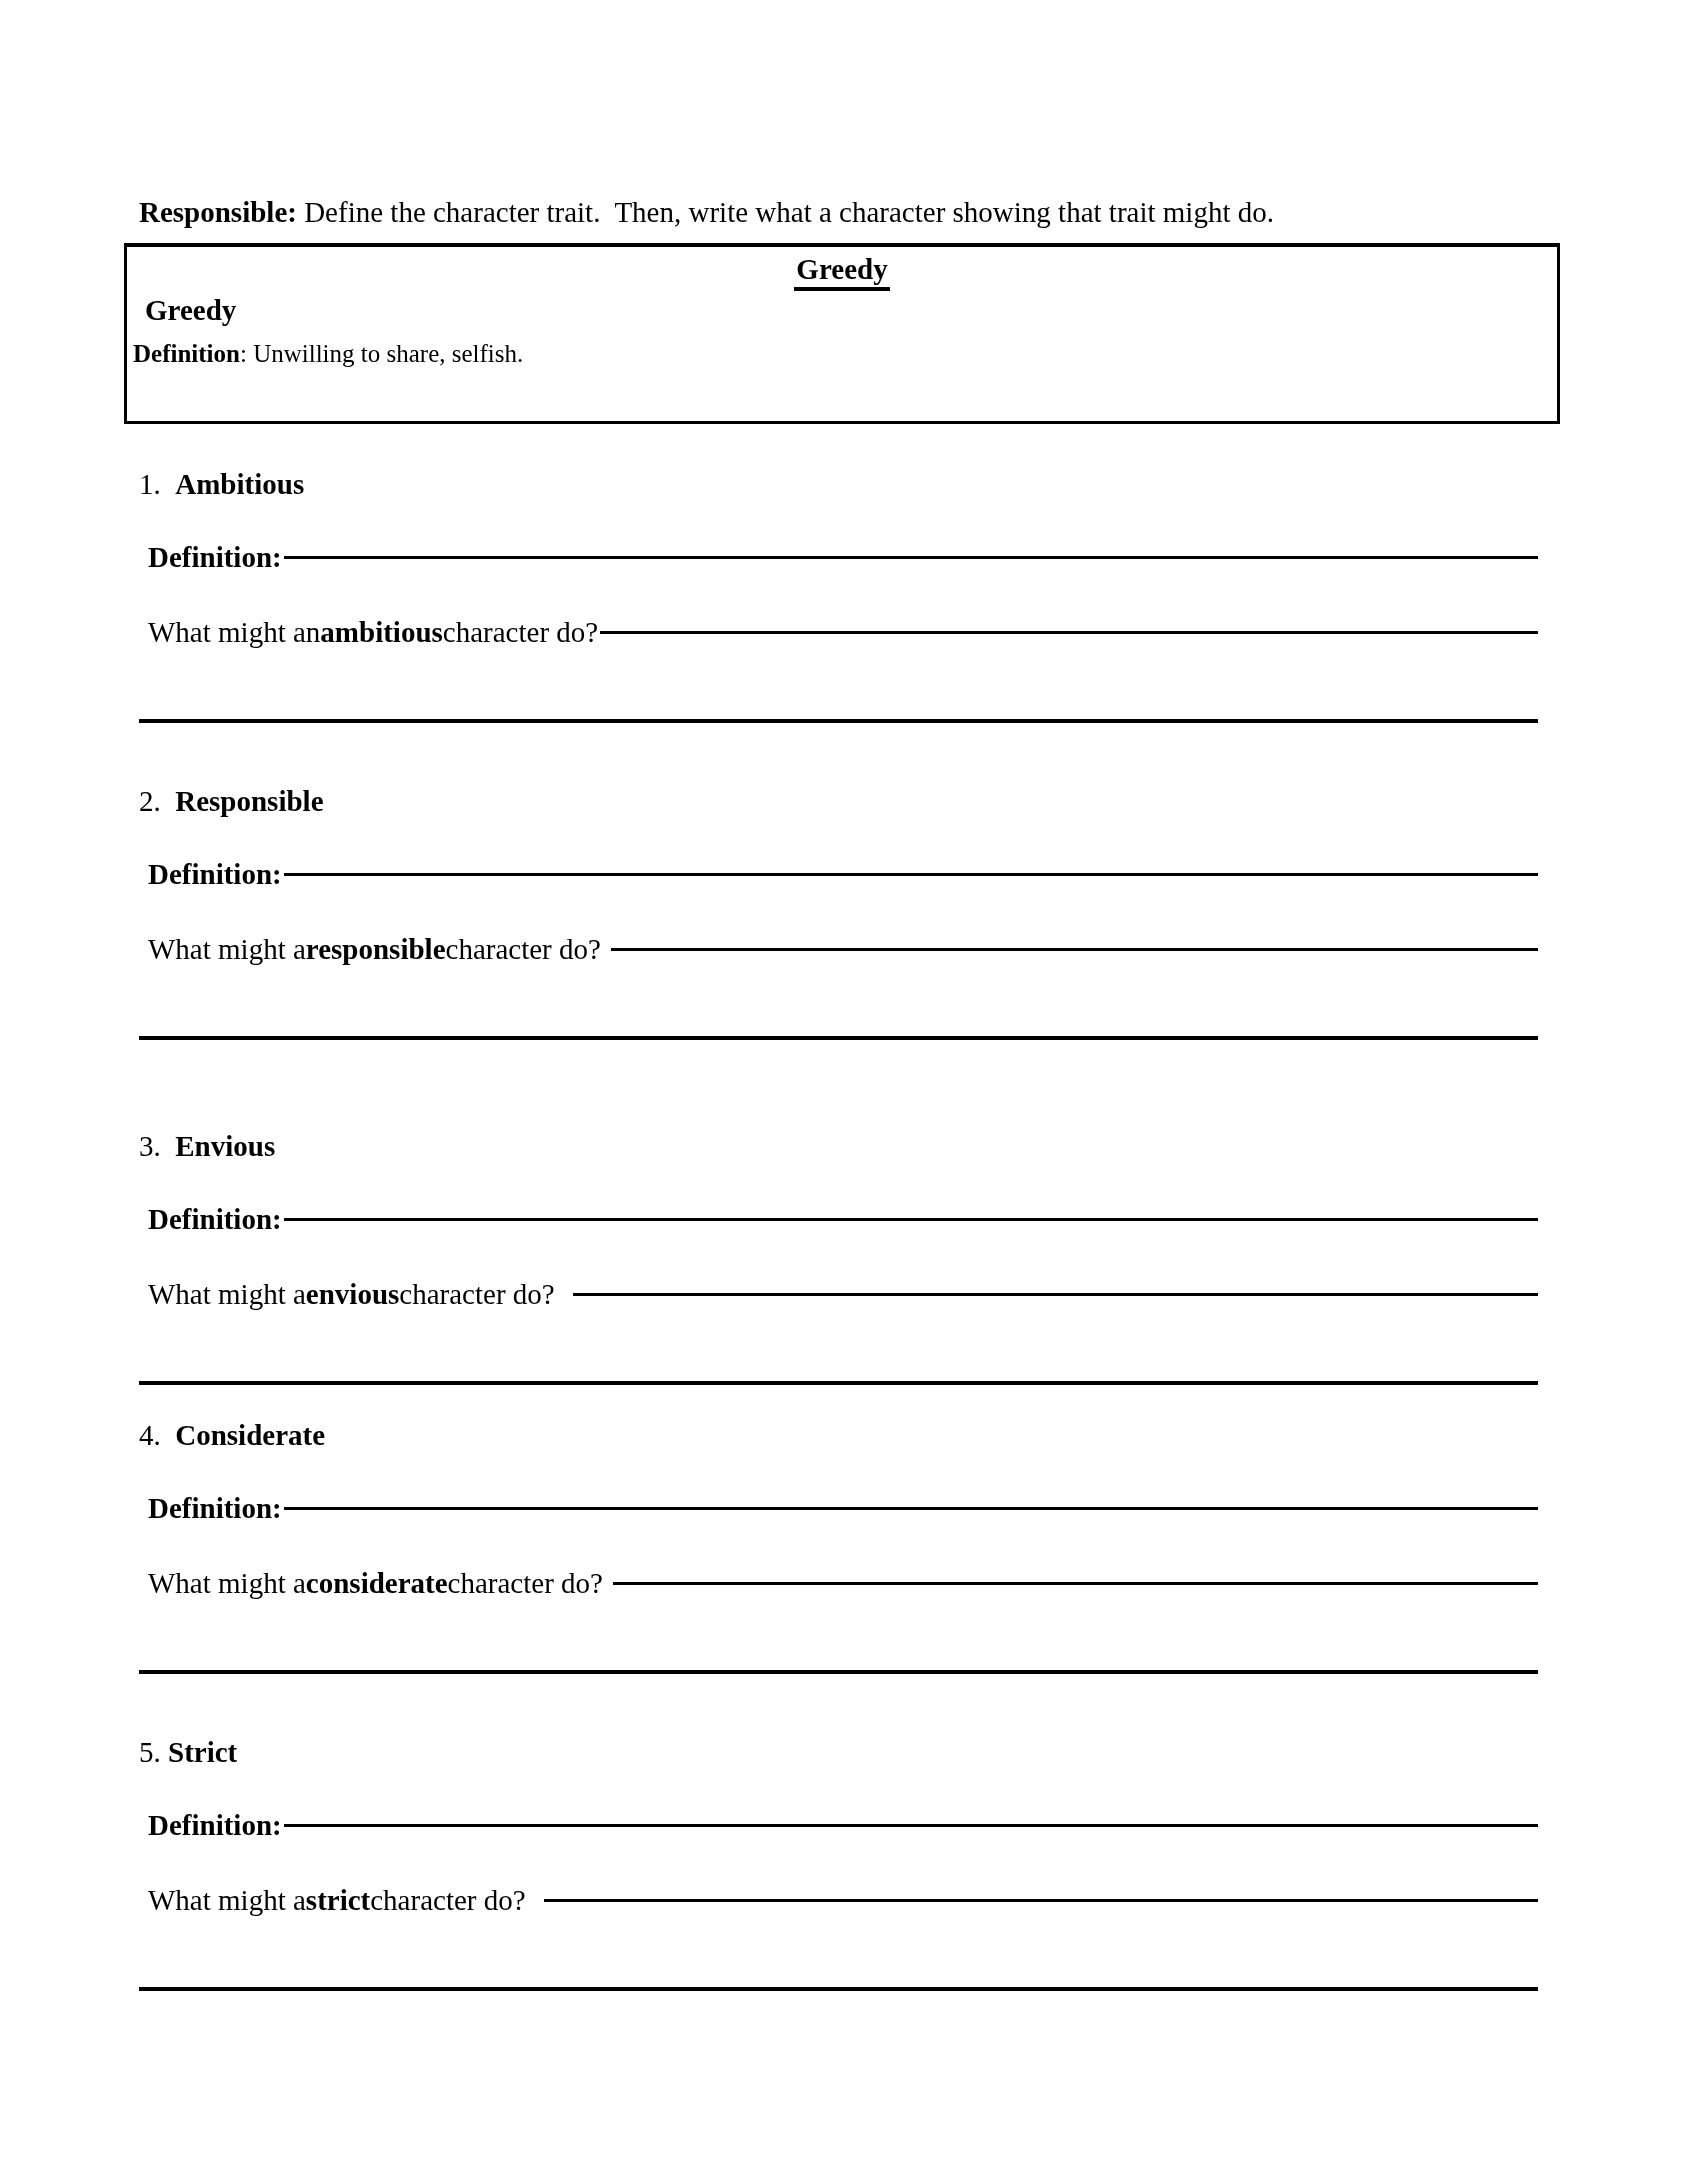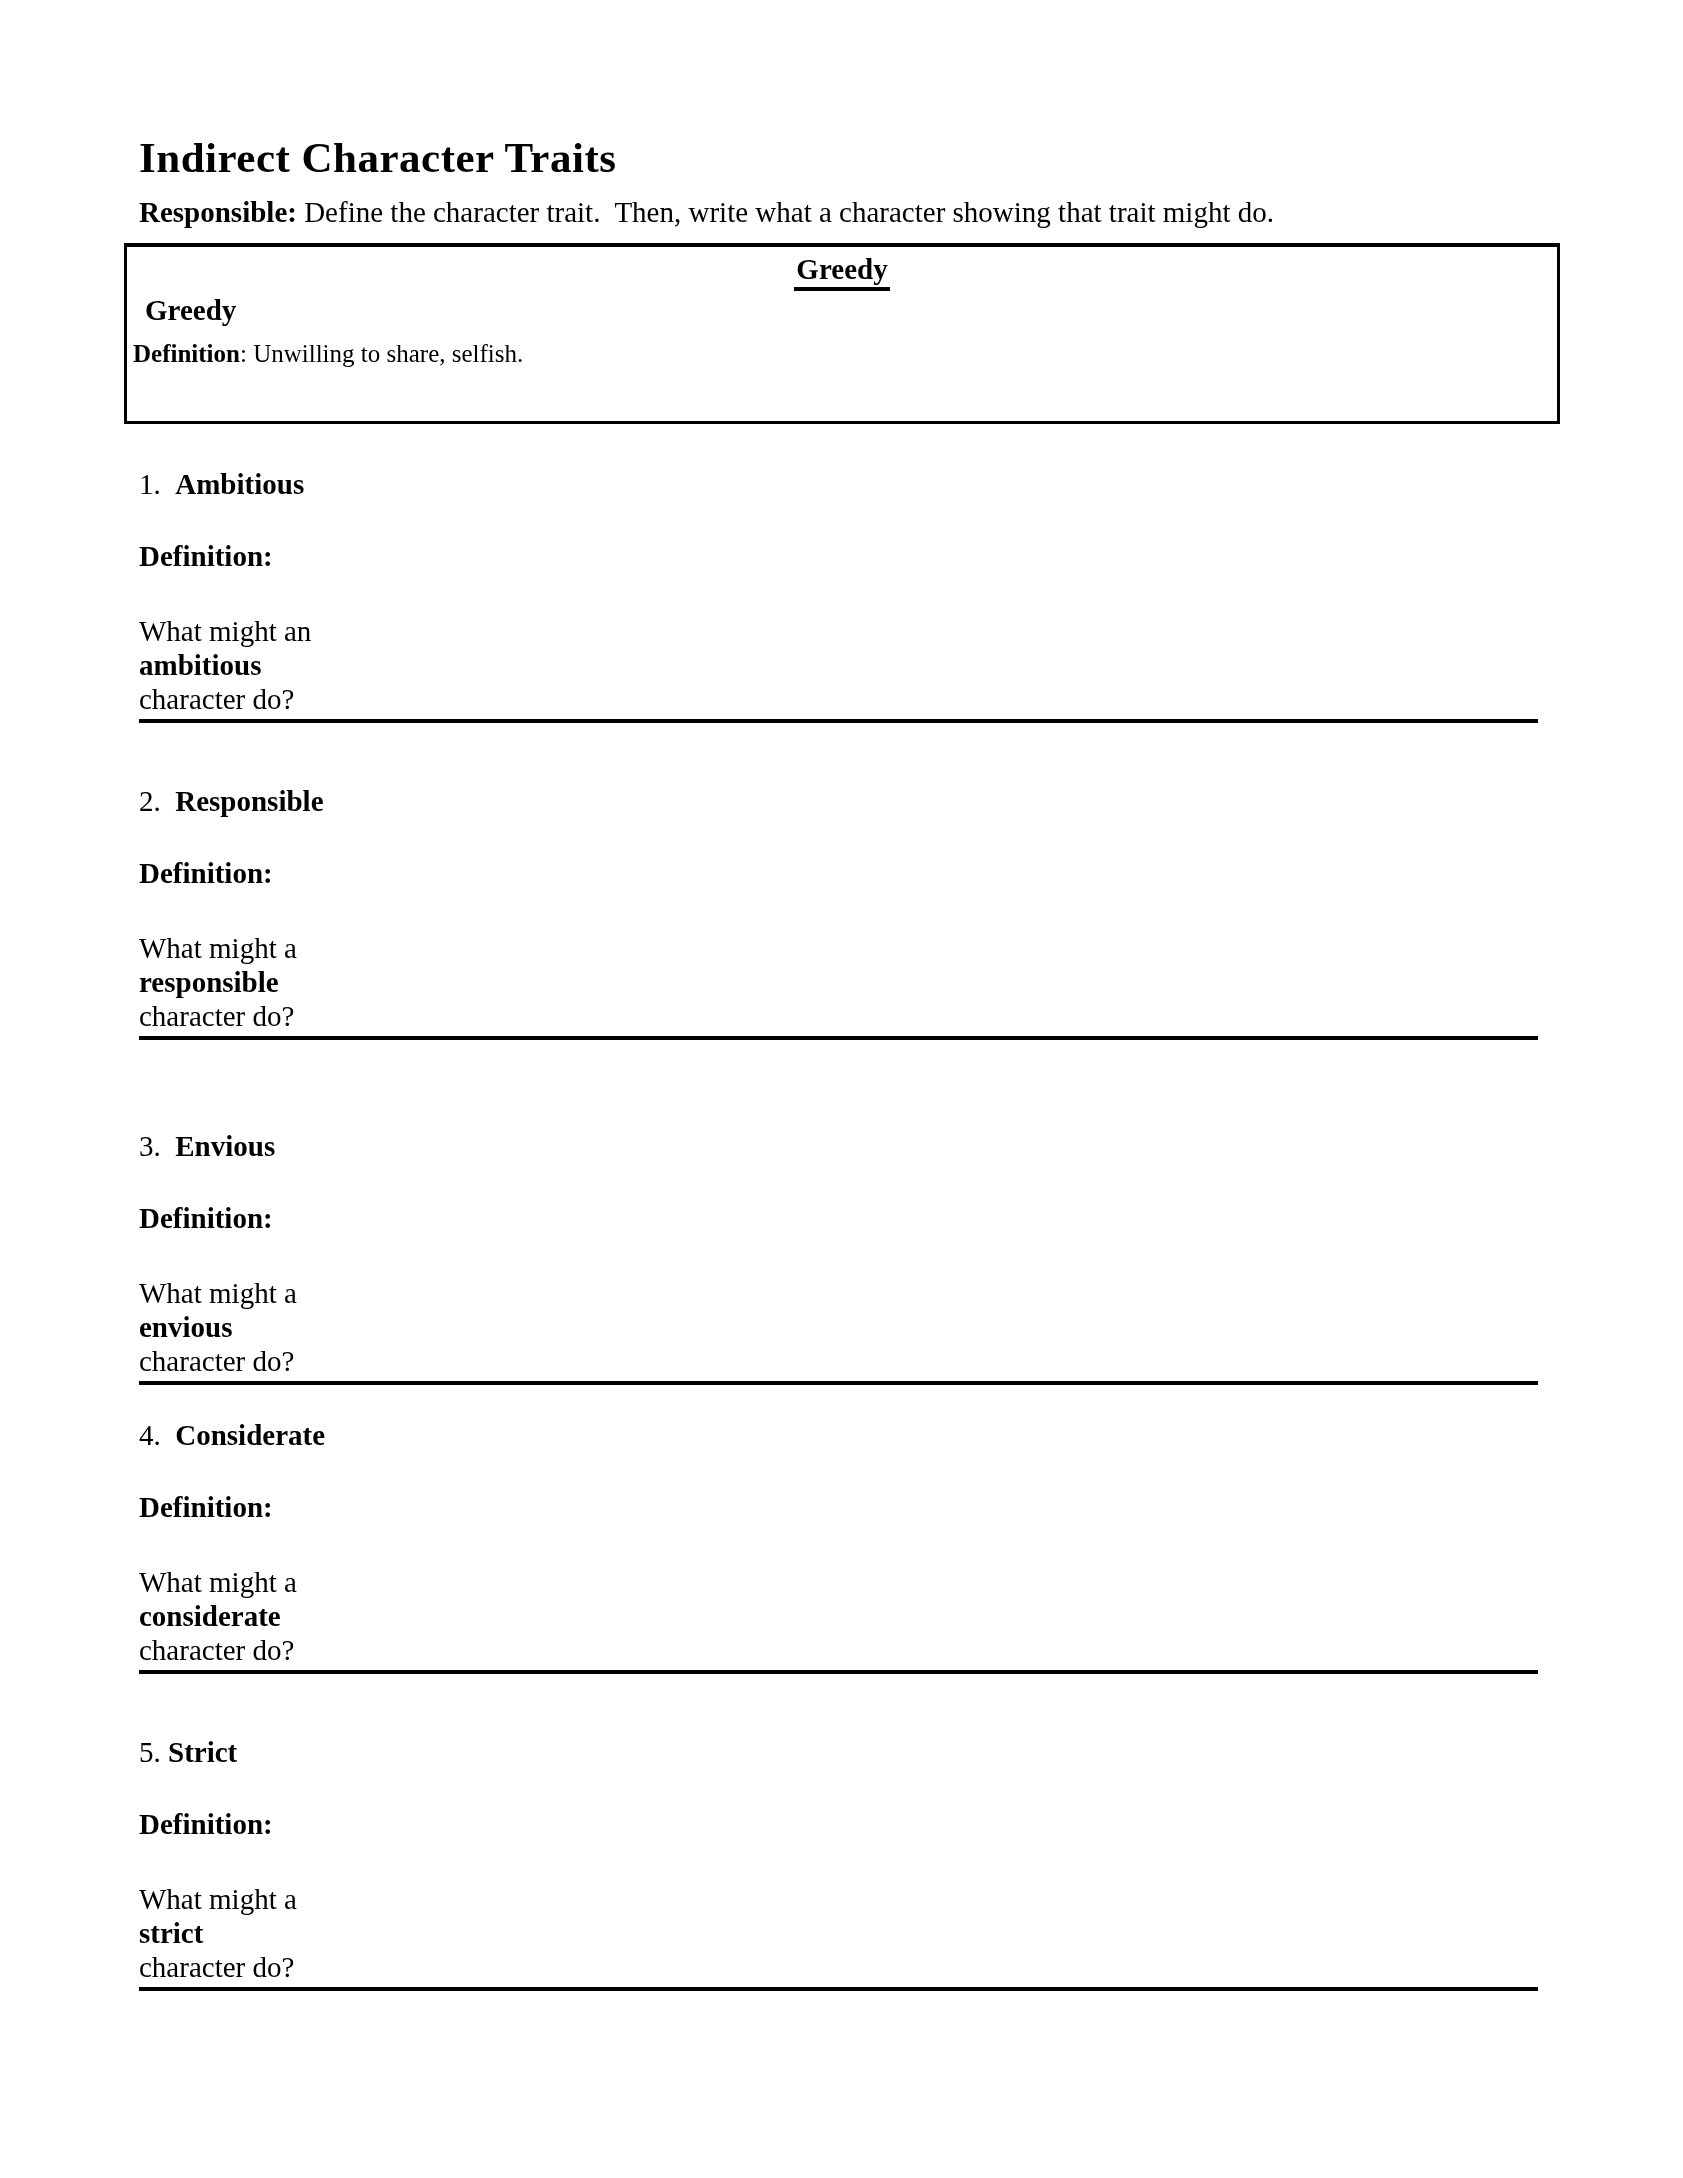--- a/index.html
+++ b/index.html
@@ -63,25 +63,24 @@
     left: 139px;
     width: 1399px;
     height: 267px;
     font-size: 29px;
   }
   .sec-heading { position: absolute; left: 0; top: 0; }
   .sec-num { white-space: pre; }
   .sec-trait { font-weight: bold; }
 
   .fill-row {
-    position: absolute; left: 0; right: 0;
+    position: absolute; left: 9px; right: 0;
     height: 36px;
-    display: flex; align-items: flex-start;
+    display: flex; align-items: center;
     line-height: 34px;
-    flex-direction: column;
   }
   .def-row { top: 71px; }
   .q-row   { top: 146px; }
 
   .blank-line {
     flex: 1 1 auto;
     border-bottom: 3px solid #000;
   }
   .full-line {
     position: absolute; left: 0; right: 0; top: 251px;
@@ -97,21 +96,20 @@
   .gap2  { margin-left: 2px; }
   .gap10 { margin-left: 10px; }
   .gap18 { margin-left: 18px; }
 </style>
 </head>
 <body>
 
 <div class="page">
 
 
-  <div class="abs doc-title">Indirect Character Traits</div>
 
   <div class="abs directions"><span class="bold">Responsible:</span><span> Define the character trait.  Then, write what a character showing that trait might do.</span></div>
 
   <div class="abs example-box">
     <div class="example-heading">
       <span class="underlined">Greedy</span>
     </div>
     <div class="example-trait">Greedy</div>
     <div class="example-def"><span class="bold">Definition</span><span>: Unwilling to share, selfish.</span></div>
   </div>

